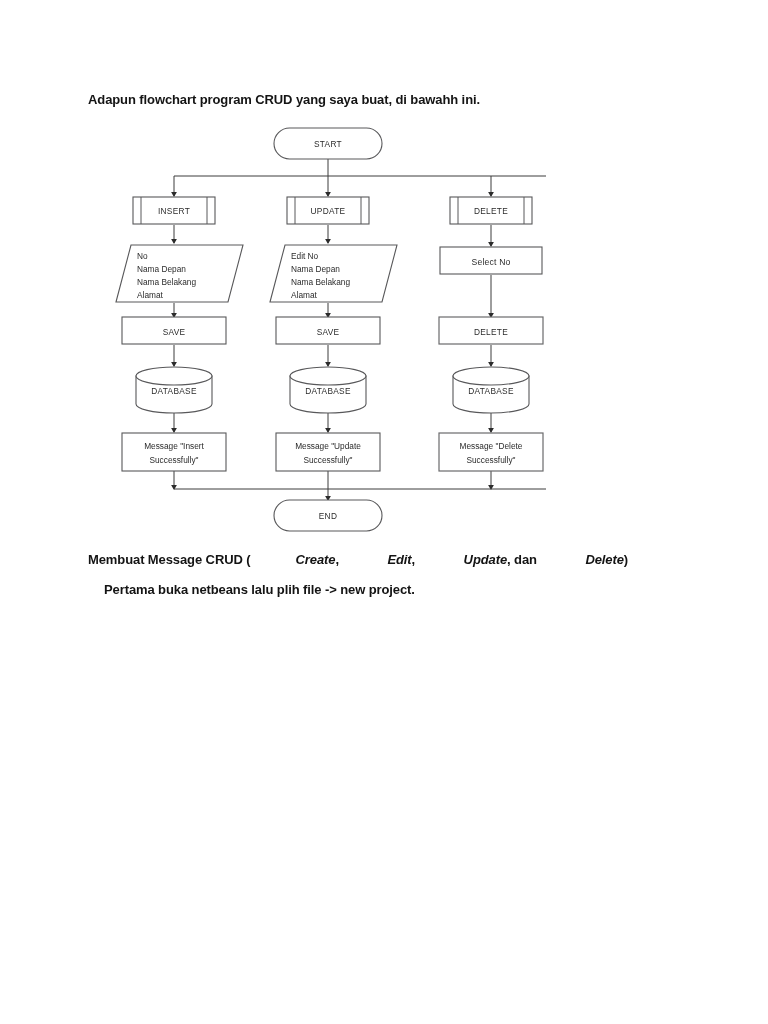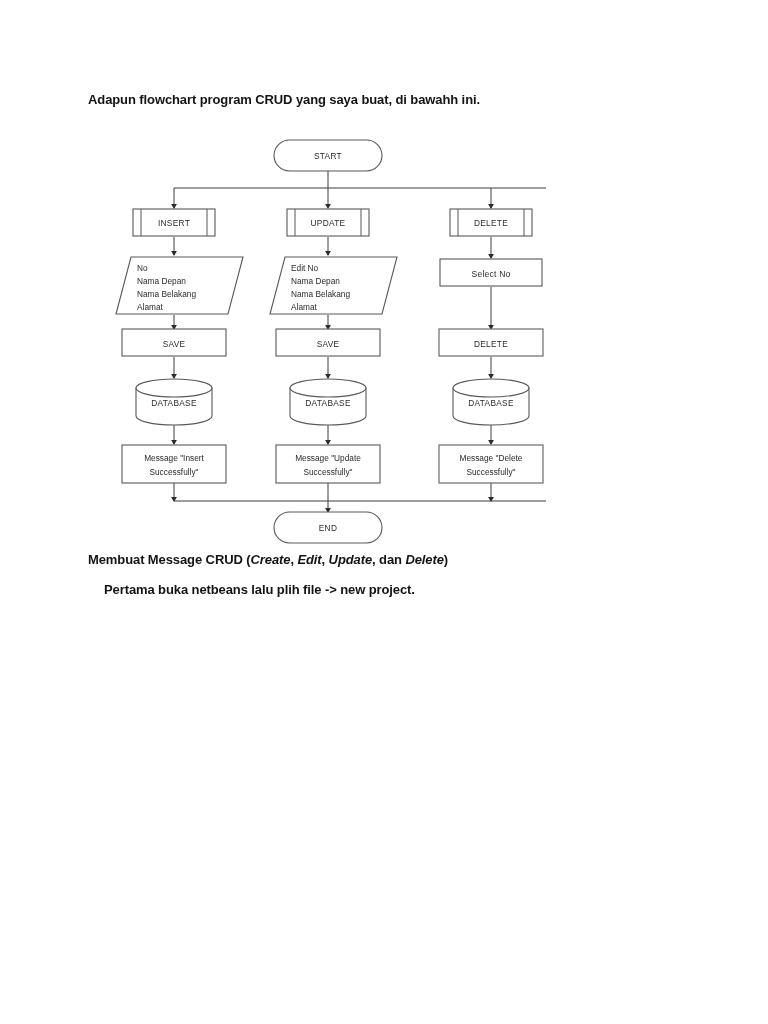--- a/index.html
+++ b/index.html
@@ -29,27 +29,27 @@
     left: 88px;
     font-size: 13px;
     font-weight: bold;
     color: #141414;
     letter-spacing: -0.1px;
     white-space: nowrap;
   }
   .para-intro { top: 92px; }
   .para-sub1  { top: 552px; }
   .para-sub2  { top: 582px; padding-left: 16px; }
-  .para .it { font-style: italic; font-weight: bold; }
+  .para .it { font-style: italic; font-weight: bold; margin-left: 45px; }
 
   
   .flow {
     position: absolute;
     left: 0;
-    top: 12px;
+    top: 0;
     width: 768px;
     height: 904px;
     pointer-events: none;
   }
   .flow svg { display: block; }
 
   
   .nd-label {
     font-family: "Liberation Sans", sans-serif;
     font-size: 8.3px;

